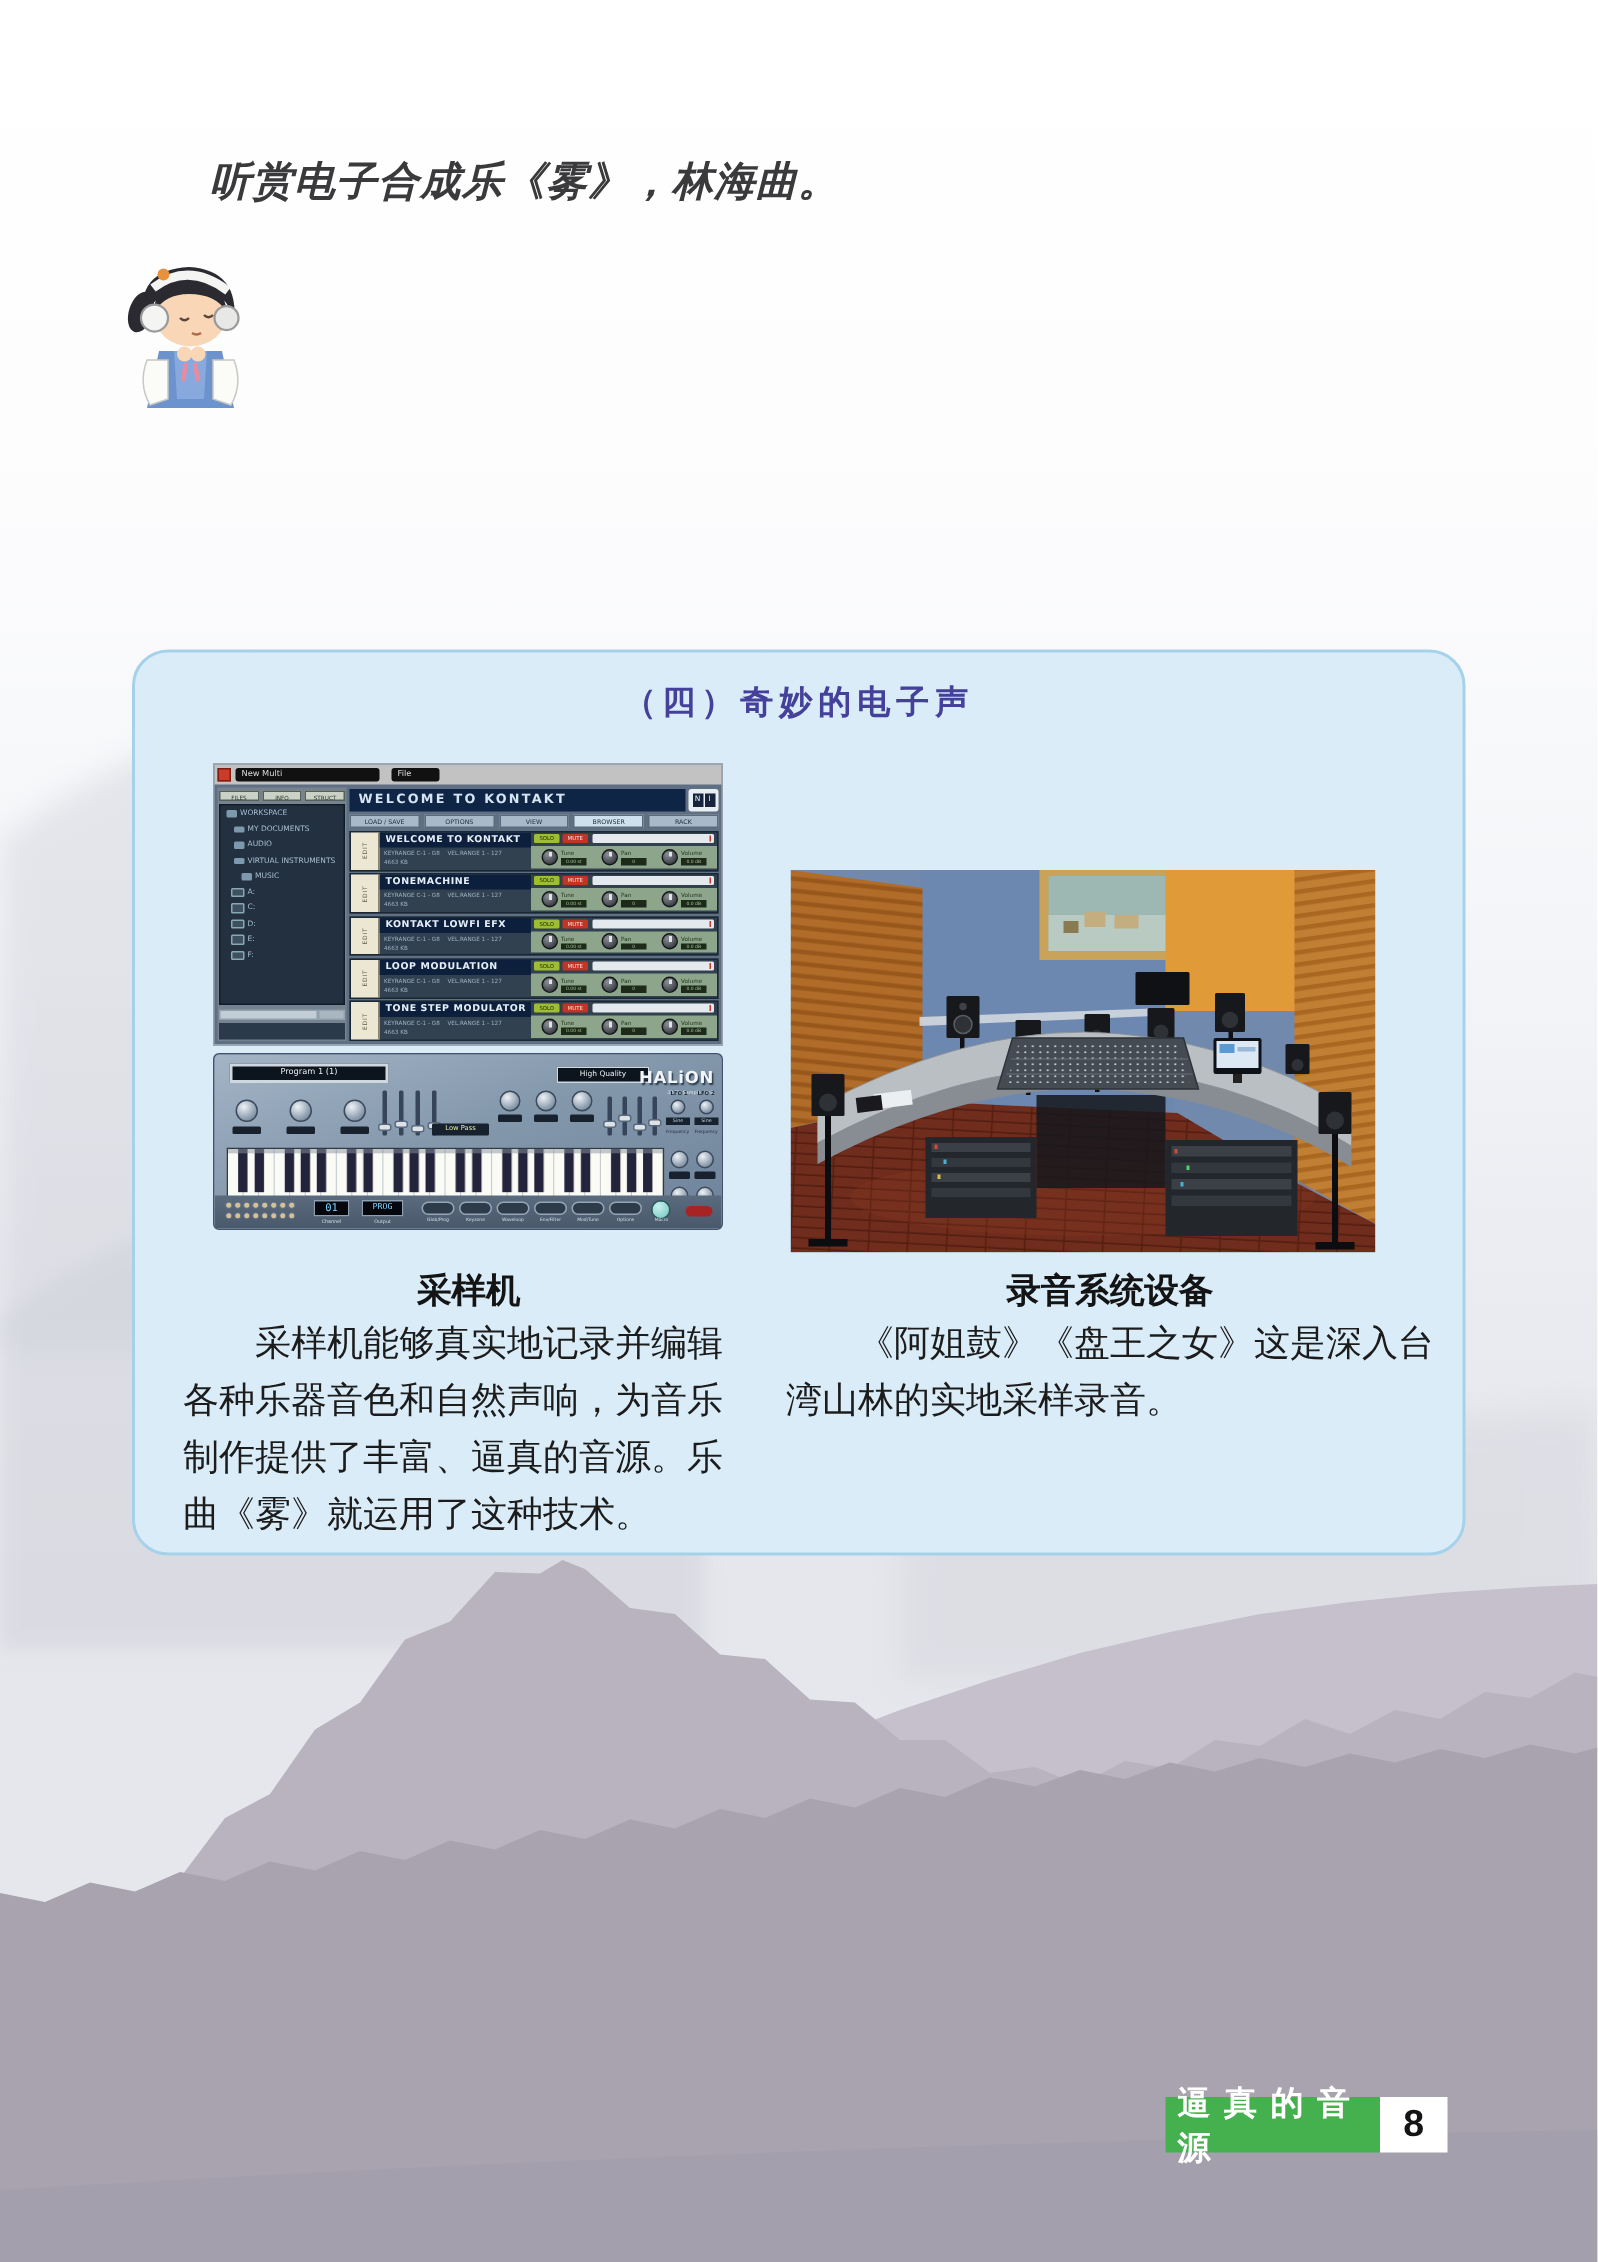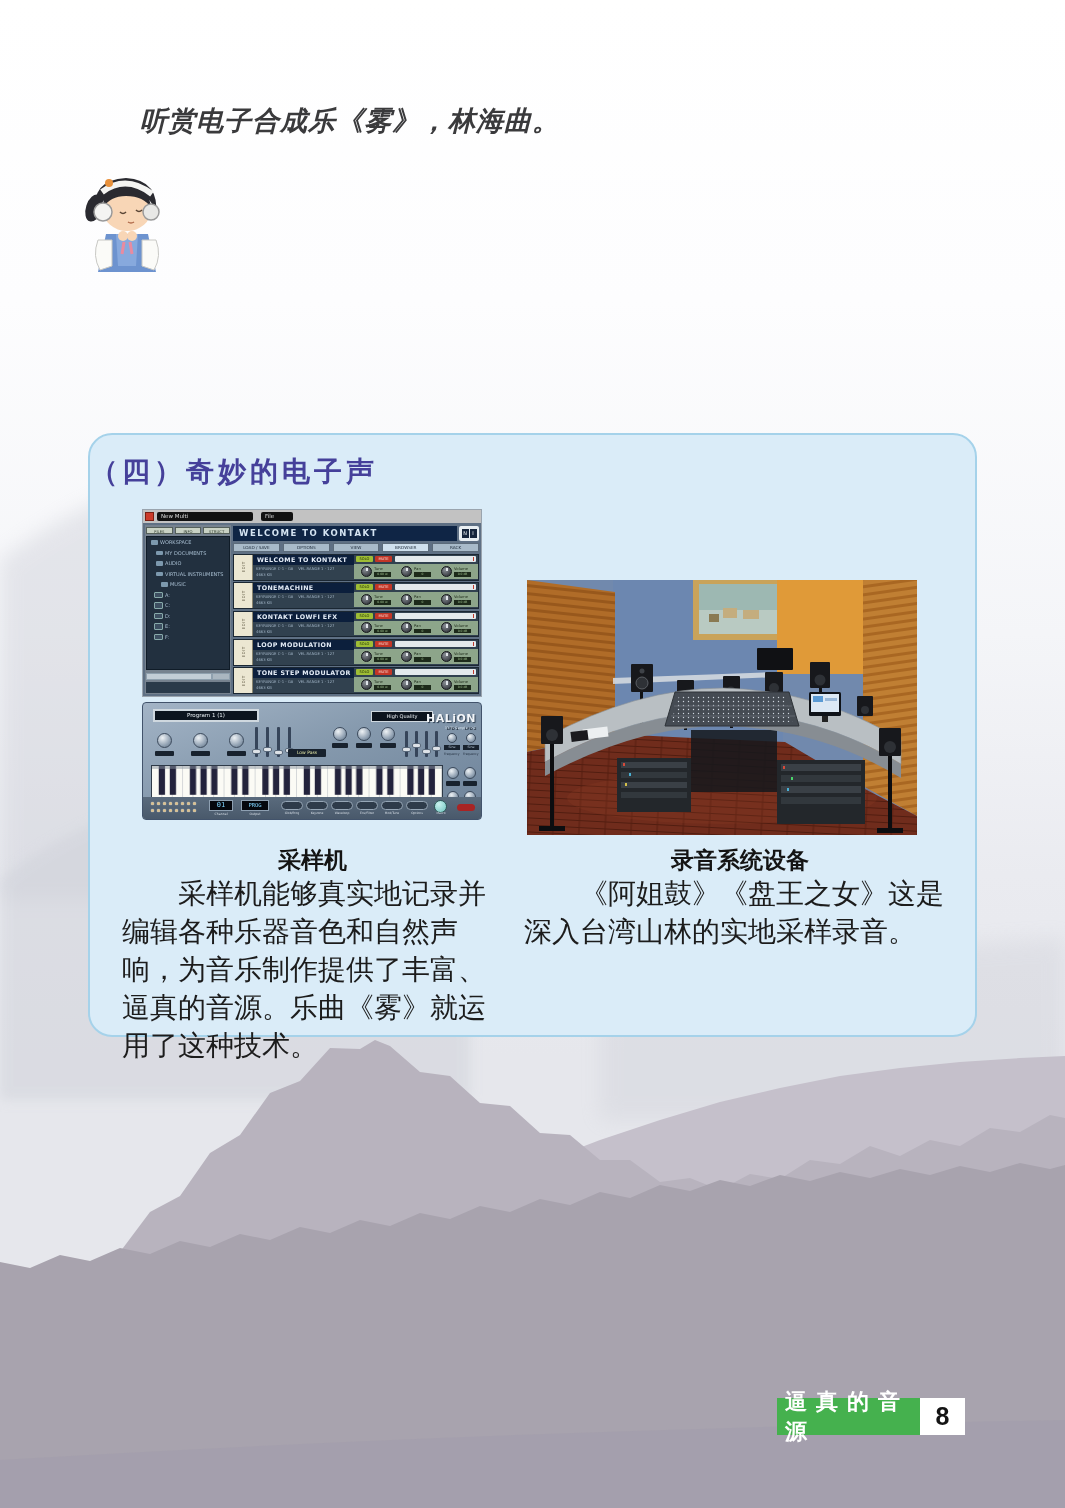--- a/index.html
+++ b/index.html
@@ -15,28 +15,28 @@
   
   .girl{position:absolute;left:78px;top:170px;width:98px;height:122px;z-index:4;}
   .speech-wrap{position:absolute;left:118px;top:226px;width:834px;height:120px;z-index:3;}
   .speech-text{position:absolute;left:34px;top:13px;width:796px;
                font-family:"Liberation Serif",serif;font-size:22px;line-height:34px;
                color:#a03a9a;text-indent:2em;}
 
   
   .panel{position:absolute;left:88px;top:433px;width:889px;height:604px;z-index:2;
          background:#daecf8;border:2px solid #a5d2ea;border-radius:24px;box-sizing:border-box;}
-  .panel-title{position:absolute;left:0;right:0;top:18px;
-               font-weight:bold;font-size:28px;letter-spacing:4px;color:#45409a;}
+  .panel-title{position:absolute;left:0;right:0;top:18px;text-align:center;
+               font-weight:bold;font-size:22px;letter-spacing:4px;color:#45409a;}
 
   .figcap{position:absolute;font-family:"Liberation Serif",serif;font-weight:bold;
           font-size:23px;color:#141414;text-align:center;}
   .cap-left{left:30px;top:410px;width:385px;}
   .cap-right{left:430px;top:410px;width:440px;}
-  .para{position:absolute;font-family:Liberation Mono, monospace;font-size:28px;
+  .para{position:absolute;font-family:Liberation Sans, sans-serif;font-size:24px;
         line-height:38px;color:#1c1c1c;text-indent:2em;}
   .para-left{left:32px;top:442px;width:380px;}
   .para-right{left:434px;top:442px;width:436px;}
 
   
   .kontakt{position:absolute;left:52px;top:74px;width:340px;height:188px;
            background:#5f7084;border:1px solid #9aa4ae;box-sizing:border-box;font-family:"DejaVu Sans",sans-serif;}
   .k-topbar{position:absolute;left:0;top:0;right:0;height:13px;background:#c2c2c2;}
   .k-appicon{position:absolute;left:2px;top:2px;width:9px;height:9px;background:#cc3b2a;border:1px solid #7a1f12;box-sizing:border-box;}
   .k-menubtn{position:absolute;top:2px;height:9px;background:#111;color:#dcdcdc;

